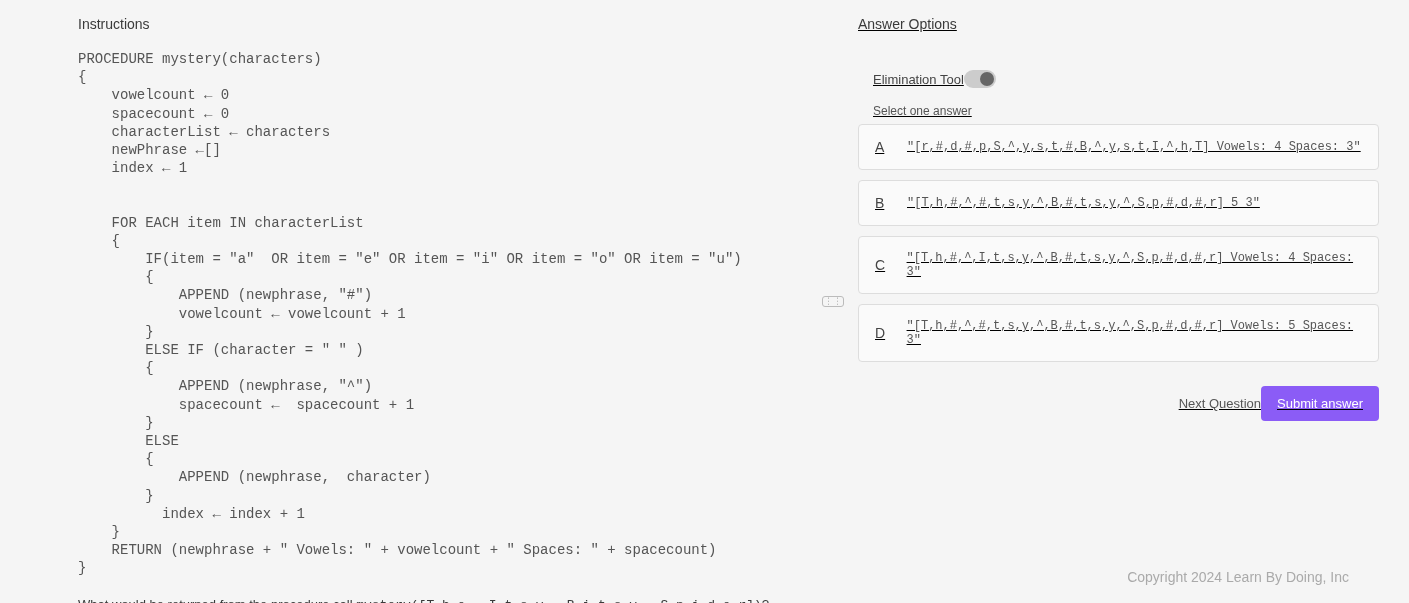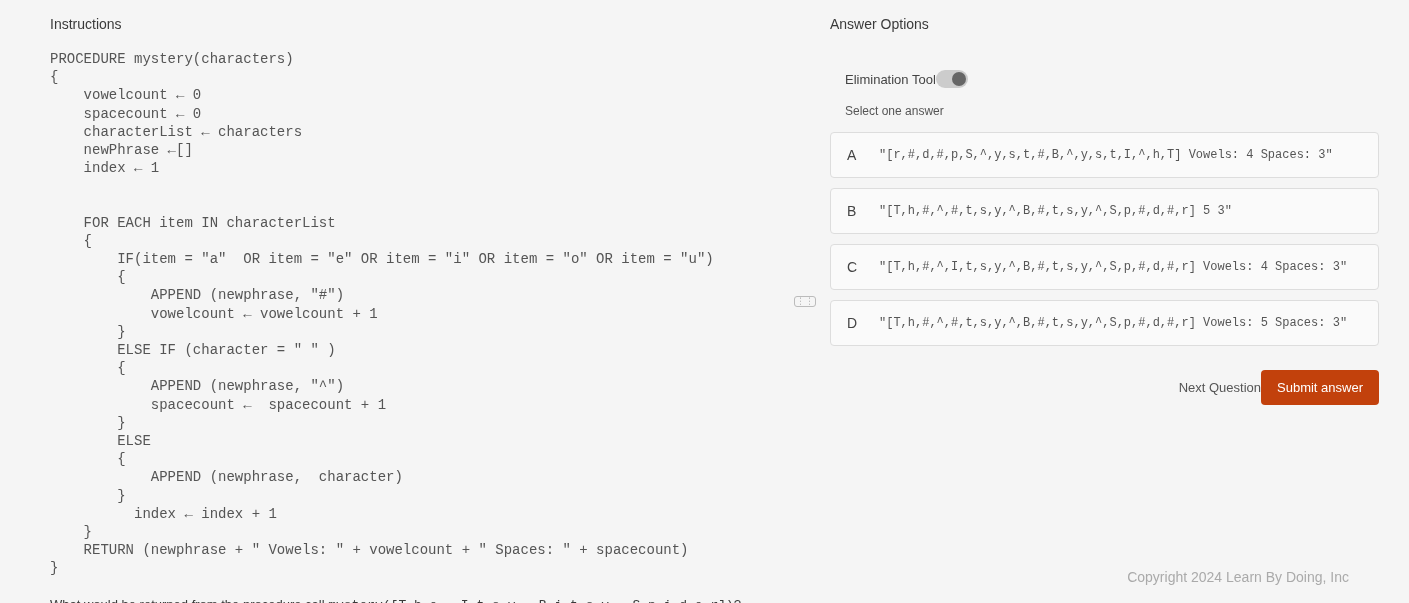--- a/index.html
+++ b/index.html
@@ -8,24 +8,26 @@
       background: #f5f5f5;
       width: 1409px;
       height: 603px;
       display: flex;
       overflow: hidden;
     }
     .left-panel {
       width: 800px;
       padding: 10px 40px 0 50px;
       overflow: hidden;
+      margin-left: 28px;
     }
     .right-panel {
       flex: 1;
       padding: 10px 30px 0 20px;
+      text-decoration: underline;
     }
     .section-title {
       font-size: 14px;
       color: #3a3a3a;
       margin-bottom: 12px;
       padding: 6px 0;
     }
     .code-block {
       font-family: Liberation Mono, monospace;
       font-size: 14px;
@@ -78,21 +80,20 @@
       height: 14px;
       background: #666;
       border-radius: 50%;
       top: 2px;
       right: 2px;
     }
     .select-label {
       font-size: 12px;
       color: #555;
       padding: 6px 0 6px 15px;
-      margin-bottom: 8px;
     }
     .option {
       display: flex;
       align-items: center;
       gap: 16px;
       border: 1px solid #ddd;
       border-radius: 4px;
       padding: 14px 16px;
       margin-bottom: 10px;
       background: #fafafa;
@@ -111,21 +112,21 @@
       justify-content: flex-end;
       margin-top: 24px;
       align-items: center;
     }
     .btn-next {
       font-size: 13px;
       color: #555;
       cursor: pointer;
     }
     .btn-submit {
-      background: #c2410c;
+      background: #8b5cf6;
       color: #fff;
       border: none;
       padding: 10px 16px;
       border-radius: 4px;
       font-size: 13px;
       cursor: pointer;
     }
     .copyright {
       position: absolute;
       bottom: 18px;

